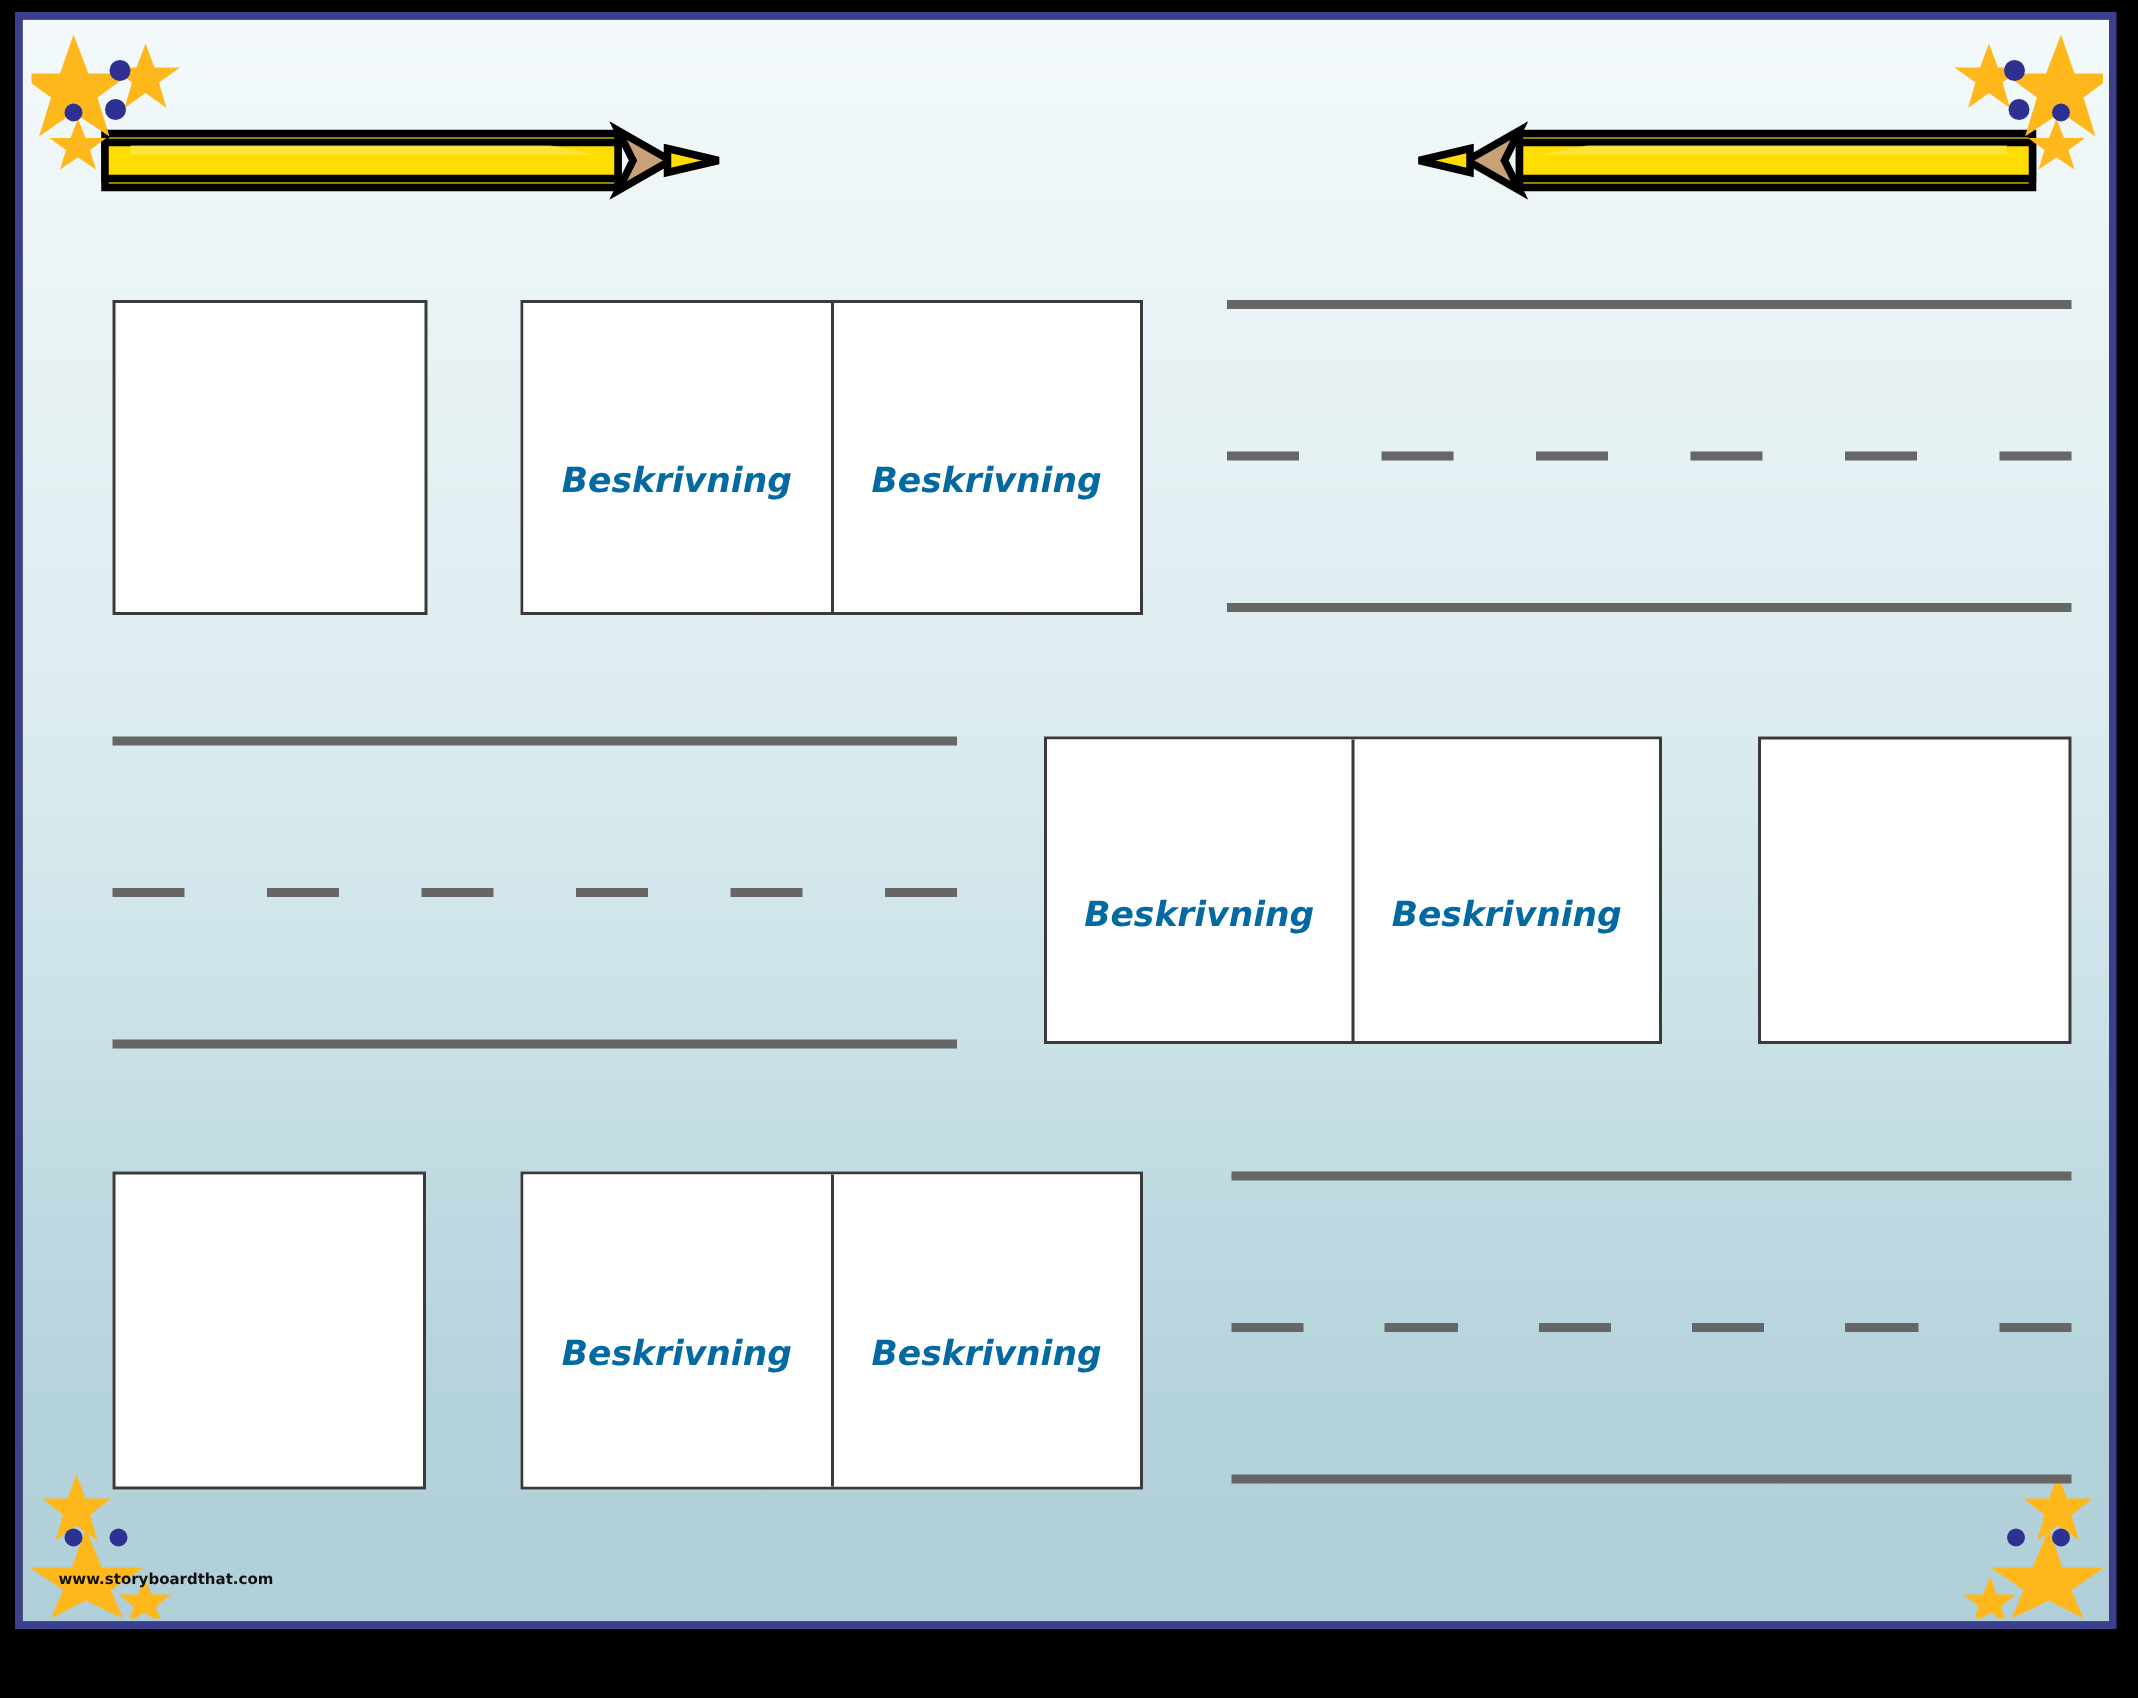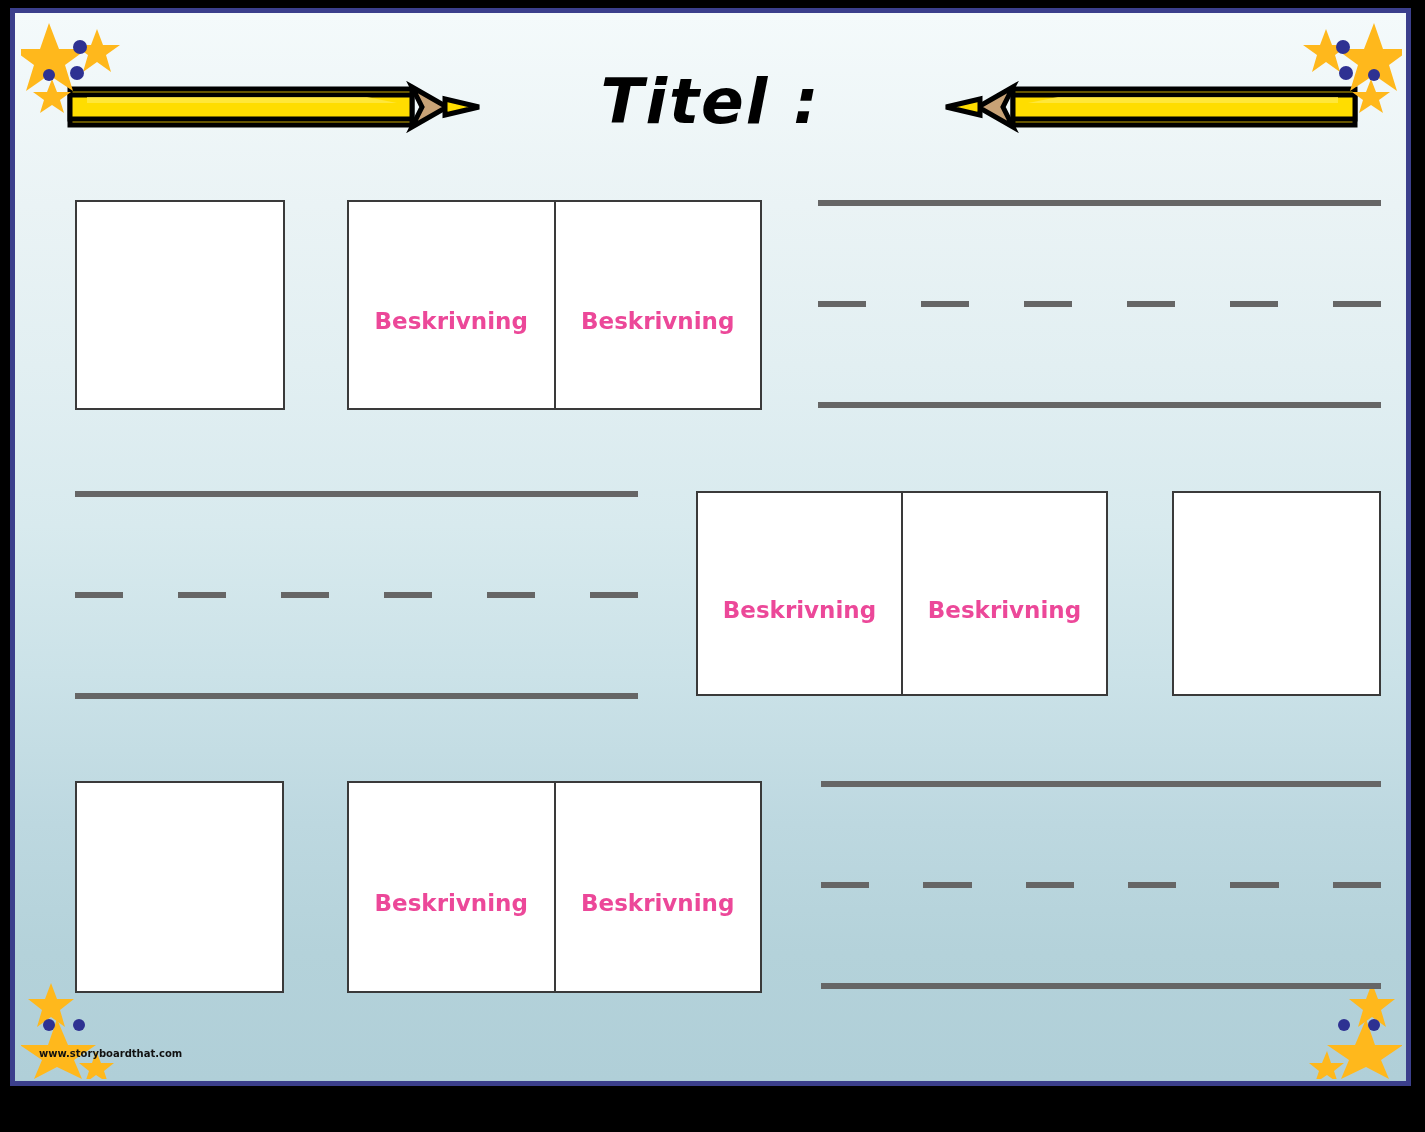--- a/index.html
+++ b/index.html
@@ -113,21 +113,22 @@
     align-items: center;
     justify-content: center;
     background: #ffffff;
     box-sizing: border-box;
   }
   .desc-cell + .desc-cell { border-left: 2px solid #3a3a3a; }
   .desc-cell span {
     font-family: "DejaVu Sans", sans-serif;
     font-size: 23px;
     font-weight: bold;
-    color: #ec4899;
+    font-style: italic;
+    color: #0369a1;
     white-space: nowrap;
     margin-top: 32px;
   }
 
   
   .lines { position: absolute; }
   .rule {
     position: absolute;
     left: 0;
     width: 100%;
@@ -212,21 +213,20 @@
           <g stroke="#000000" stroke-width="5" stroke-linejoin="miter">
             <polygon points="3,8 345,8 345,44 3,44" fill="#C8A800"></polygon>
             <polygon points="3,14 345,14 345,38 3,38" fill="#FFDD00"></polygon>
             <polygon points="345,6 380,26 345,46 355,26" fill="#C8A276"></polygon>
             <polygon points="378,18 412,26 378,34" fill="#FFDD00"></polygon>
           </g>
           <path d="M20,16 L300,16 L330,22 L20,22 Z" fill="#FFE94D" opacity="0.75"></path>
         </svg>
       </div>
 
-      <div id="page-title">Titel :</div>
 
       <div class="pencil" id="pencil-right">
         <svg viewBox="0 0 430 52" preserveAspectRatio="none">
           <g transform="translate(430,0) scale(-1,1)" stroke="#000000" stroke-width="5" stroke-linejoin="miter">
             <polygon points="3,8 345,8 345,44 3,44" fill="#C8A800"></polygon>
             <polygon points="3,14 345,14 345,38 3,38" fill="#FFDD00"></polygon>
             <polygon points="345,6 380,26 345,46 355,26" fill="#C8A276"></polygon>
             <polygon points="378,18 412,26 378,34" fill="#FFDD00"></polygon>
           </g>
           <path d="M410,16 L130,16 L100,22 L410,22 Z" fill="#FFE94D" opacity="0.75"></path>

